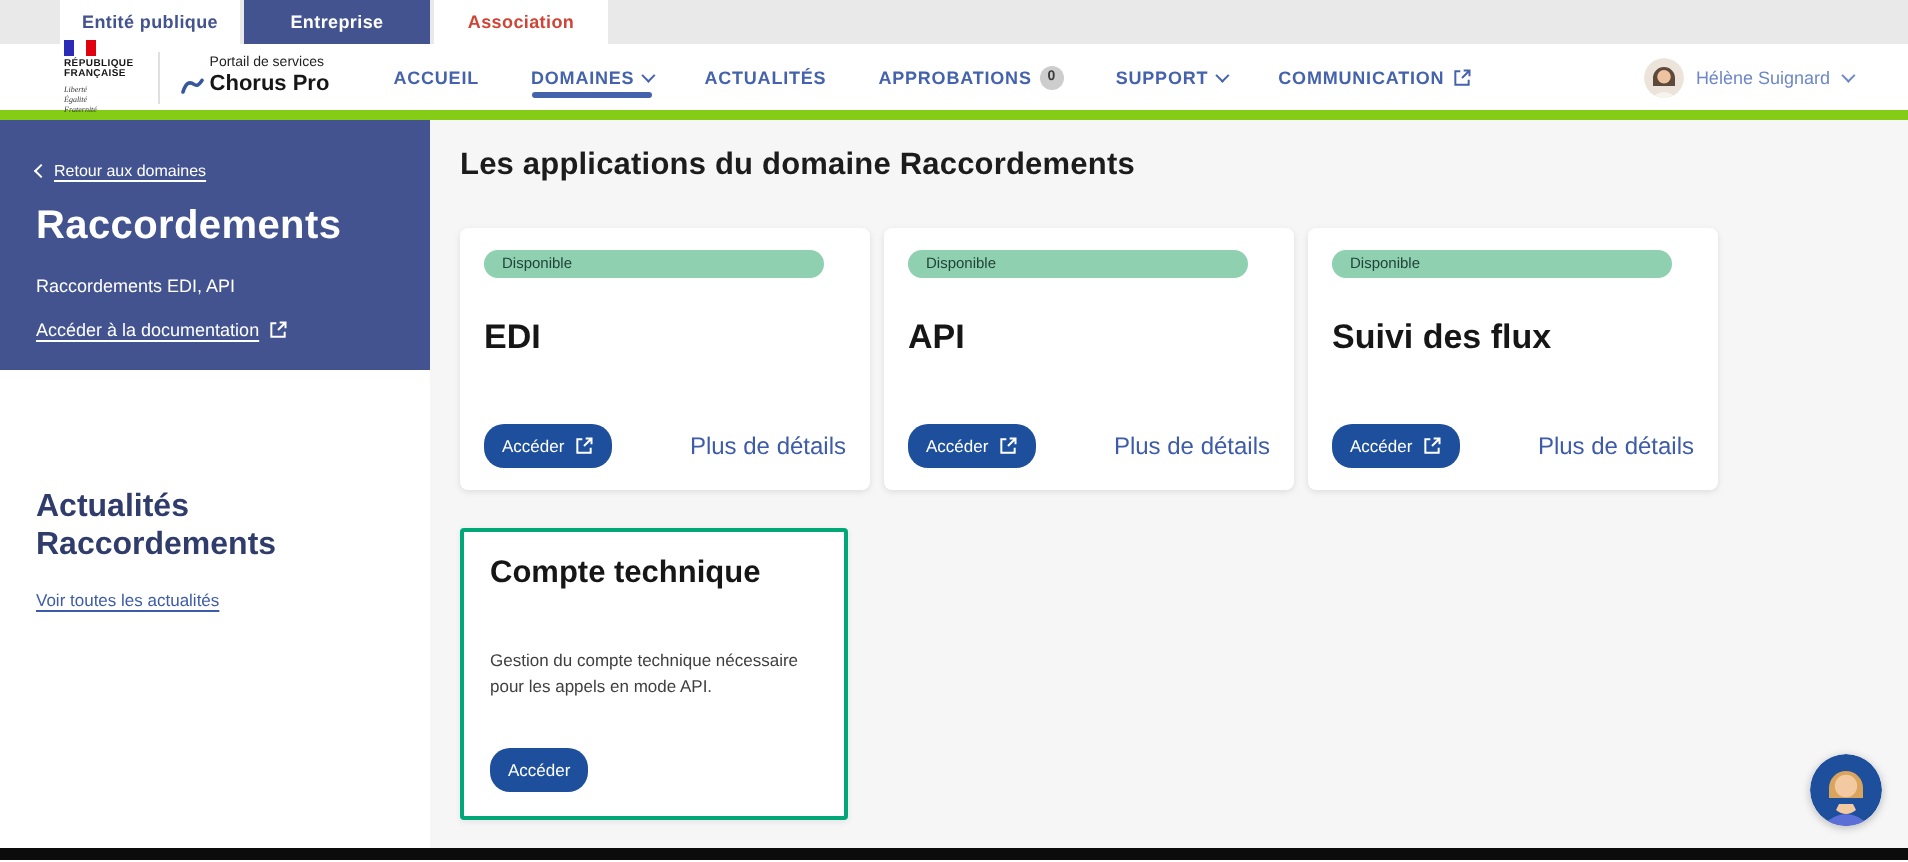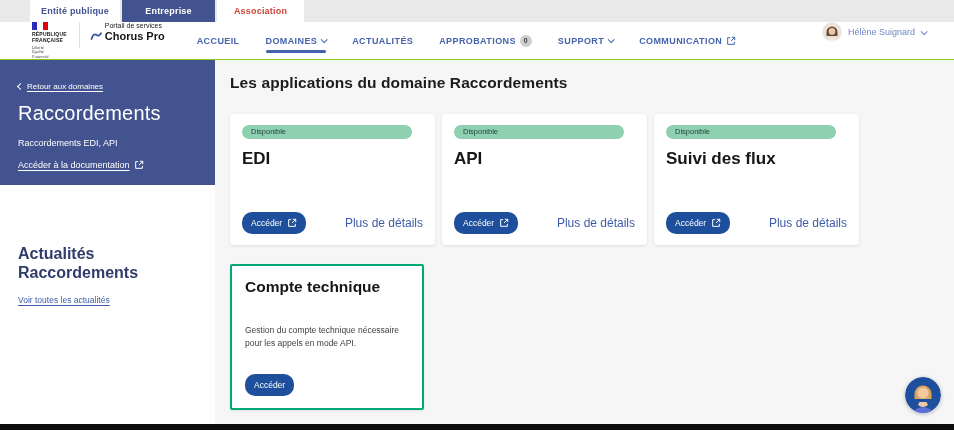--- a/index.html
+++ b/index.html
@@ -20,22 +20,22 @@
     background: #fff; display: flex; align-items: center; justify-content: center;
     font-size: 9px; font-weight: bold; cursor: pointer; letter-spacing: .2px;
   }
   .tab-entreprise { width: 93px; background: var(--brand-blue,#42538f); color: #fff; }
   .tab-entite     { width: 90px; color: var(--brand-blue,#42538f); }
   .tab-particulier{ width: 87px; color: var(--tab-particulier-green,#00a36b); }
   .tab-association{ width: 87px; color: var(--tab-association-red,#cf4436); }
 
   
   .header {
-    height: 38px; background: #fff; border-bottom: 1px solid #84cc16;
-    display: flex; align-items: flex-start; padding: 0 28px 0 32px;
+    height: 38px; background: #fff; border-bottom: 5px solid #84cc16;
+    display: flex; align-items: center; padding: 0 28px 0 32px;
   }
   .rf-logo { display: flex; flex-direction: column; line-height: 1; }
   .rf-flag { display: flex; width: 16px; height: 8px; margin-bottom: 2px; }
   .rf-flag span { flex: 1; }
   .rf-flag .b { background: #2b2bb8; } .rf-flag .w { background: #fff; } .rf-flag .r { background: #e1000f; }
   .rf-name { font-size: 5px; font-weight: bold; letter-spacing: .2px; color: #161616; line-height: 1.15; }
   .rf-motto { font-family: "Liberation Serif", serif; font-style: italic; font-size: 4px; color: #3a3a3a; margin-top: 2px; line-height: 1.2; }
   .hdr-divider { width: 1px; height: 26px; background: #e0e0e0; margin: 0 10px 0 12px; }
   .chorus { display: flex; flex-direction: column; line-height: 1.15; }
   .chorus-portal { font-size: 7px; color: #222; margin-left: 15px; }
@@ -65,21 +65,21 @@
   .avatar-sm { width: 20px; height: 20px; border-radius: 50%; overflow: hidden; display: block; }
 
   
   .content { display: flex; height: 364px; }
   .leftcol { width: 215px; background: #fff; flex-shrink: 0; display: flex; flex-direction: column; }
   .domain-panel {
     background: var(--brand-blue,#42538f); color: #fff; height: 125px; padding: 15px 18px;
   }
   .back-link { font-size: 8px; color: #fff; display: inline-flex; align-items: center; cursor: pointer; }
   .back-link span.txt { text-decoration: underline; text-underline-offset: 2px; }
-  .domain-title { font-size: 20px; font-weight: normal; margin-top: 9px; letter-spacing: .2px; }
+  .domain-title { font-size: 20px; font-weight: bold; margin-top: 9px; letter-spacing: .2px; }
   .domain-sub { font-size: 9px; margin-top: 13px; }
   .doc-link { font-size: 9px; margin-top: 12px; display: inline-flex; align-items: center; gap: 4px;
               color: #fff; cursor: pointer; }
   .doc-link span.txt { text-decoration: underline; text-underline-offset: 2px; }
 
   .news { padding: 20px 18px; margin-top: 39px; }
   .news-title { font-size: 16px; font-weight: bold; color: #303c6b; line-height: 1.2; }
   .news-link { font-size: 8.5px; color: var(--link-blue,#3d5ba9); text-decoration: underline;
                text-underline-offset: 2px; margin-top: 13px; display: inline-block; cursor: pointer; }
 
@@ -88,21 +88,21 @@
 
   .cards-row { display: flex; gap: 7px; margin-top: 22px; }
   .app-card {
     width: 205px; height: 131px; background: #fff; border-radius: 4px;
     box-shadow: 0 1px 3px rgba(0,0,0,.10); padding: 11px 12px; display: flex; flex-direction: column;
   }
   .pill {
     width: 94%; height: 14px; border-radius: 8px; background: var(--badge-green-bg,#8ed0b0);
     font-size: 7.5px; color: #21433a; line-height: 14px; padding-left: 9px;
   }
-  .app-title { font-size: 17px; font-weight: bold; margin-top: 10px; color: #161616; }
+  .app-title { font-size: 17px; font-weight: bold; margin-top: 20px; color: #161616; }
   .card-footer { margin-top: auto; display: flex; justify-content: space-between; align-items: center; }
   .btn {
     background: var(--button-blue,#1d4f9c); color: #fff; border: none; border-radius: 10px;
     font-size: 8.5px; font-family: inherit; padding: 6px 9px; display: inline-flex; align-items: center; gap: 5px;
     cursor: pointer;
   }
   .details-link { font-size: 12px; color: var(--link-blue,#3d5ba9); 
                   text-underline-offset: 2px; cursor: pointer; }
 
   .featured-card {

